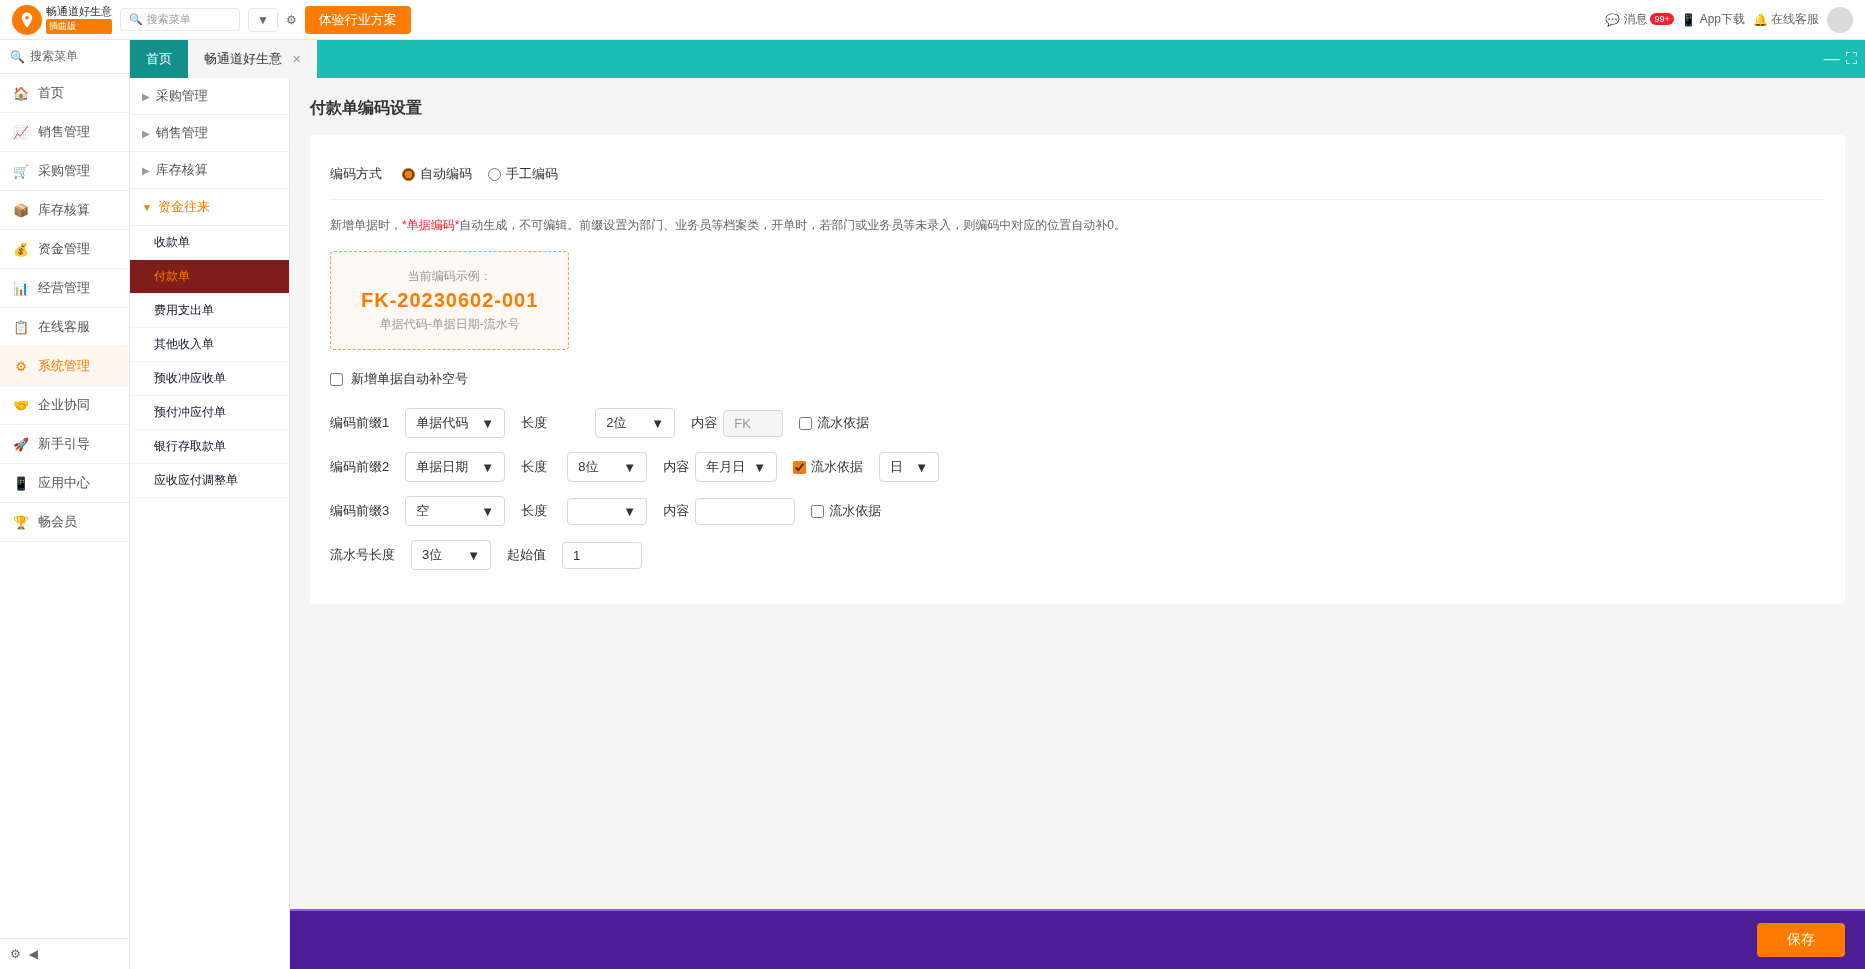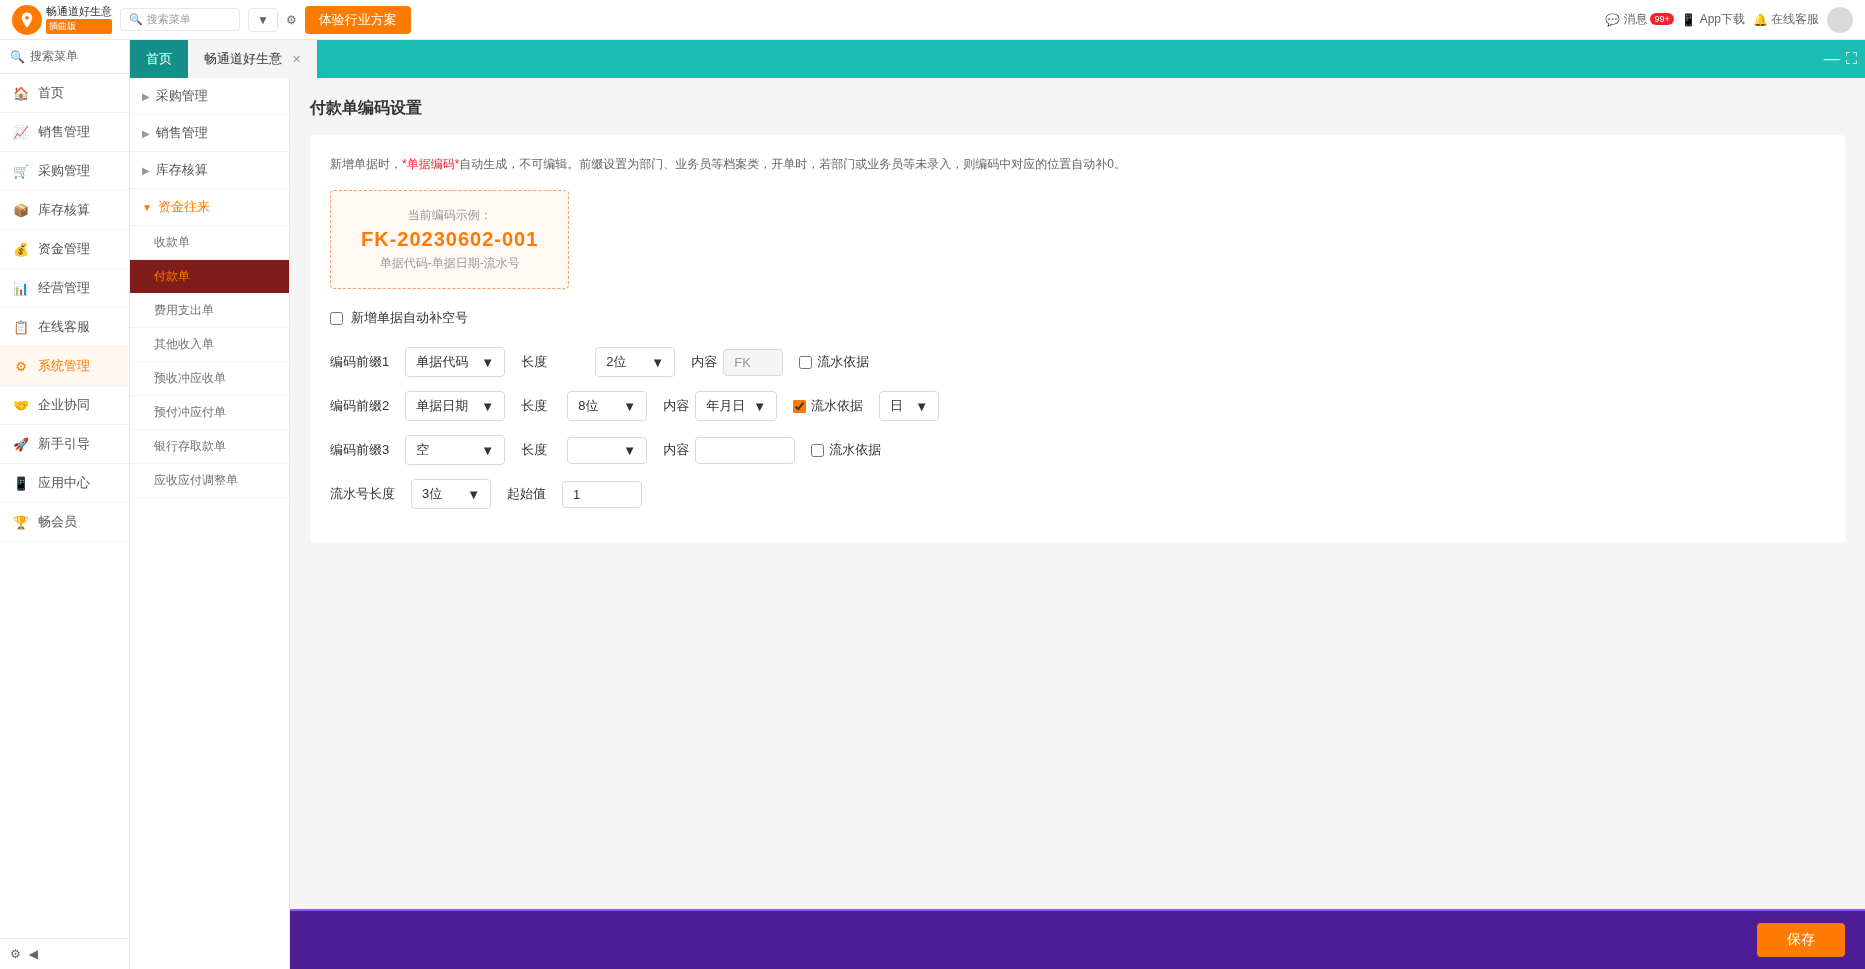--- a/index.html
+++ b/index.html
@@ -260,21 +260,21 @@
       font-size: 14px;
       cursor: pointer;
     }
 
     
     .sub-menu-item {
       display: flex;
       align-items: center;
       padding: 8px 16px 8px 24px;
       font-size: 12px;
-      color: #737373;
+      color: #0f172a;
       cursor: pointer;
       border-bottom: 1px solid #f5f5f5;
     }
     .sub-menu-item.active { color: #ff7b00; background: #fff3eb; font-weight: 500; }
 
     .menu-group-header {
       display: flex;
       align-items: center;
       padding: 9px 12px;
       gap: 6px;
@@ -441,20 +441,33 @@
         <span>应收应付调整单</span>
       </div>
     </div>
 
     <div style="flex:1;overflow-y:auto;display:flex;flex-direction:column;">
       <div class="content-area">
         <div class="page-title">付款单编码设置</div>
 
         <div class="settings-card">
           
+          <div class="encoding-method-row">
+            <span class="encoding-method-label">编码方式</span>
+            <div class="radio-group">
+              <label class="radio-item">
+                <input type="radio" name="encoding" value="auto" checked="" style="">
+                <span>自动编码</span>
+              </label>
+              <label class="radio-item">
+                <input type="radio" name="encoding" value="manual" style="">
+                <span>手工编码</span>
+              </label>
+            </div>
+          </div>
 
           
           <div class="info-text">
             新增单据时，<span style="color:#f5222d;">*单据编码*</span>自动生成，不可编辑。前缀设置为部门、业务员等档案类，开单时，若部门或业务员等未录入，则编码中对应的位置自动补0。
           </div>
 
           
           <div class="code-preview">
             <div style="font-size:12px;color:#999;margin-bottom:4px;font-family:Liberation Serif, serif;">当前编码示例：</div>
             <div class="code-preview-main">FK-20230602-001</div>

